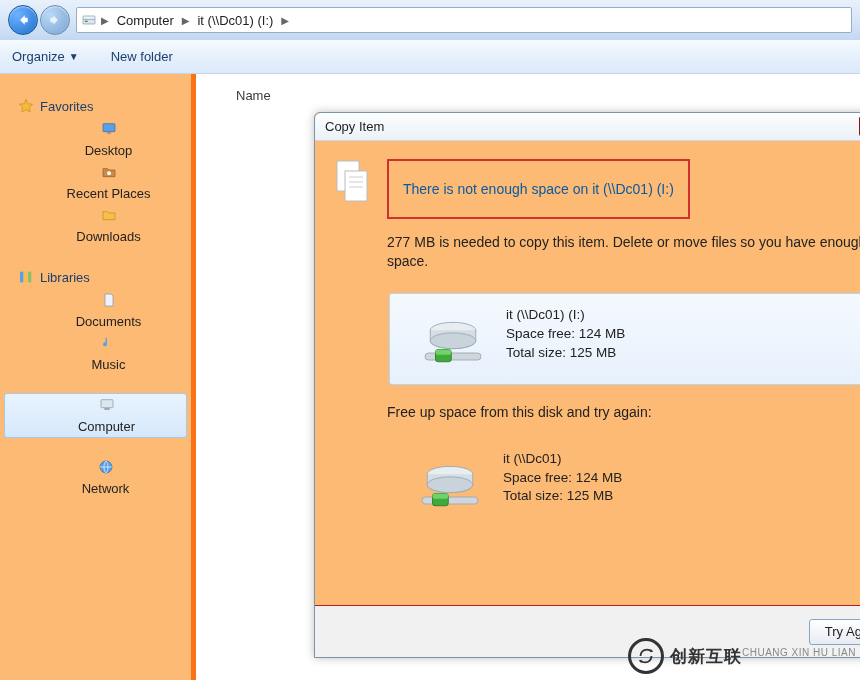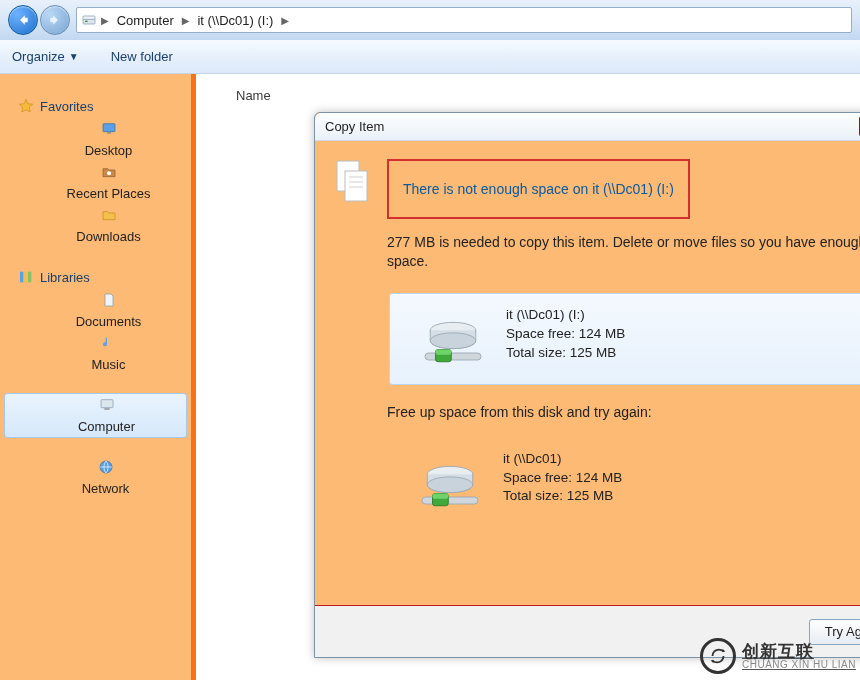--- a/index.html
+++ b/index.html
@@ -226,21 +226,21 @@
     right: 4px; bottom: 6px;
     display:flex;align-items:center;gap:6px;
     color:#555;
   }
   .wm-logo {
     width: 36px; height:36px;
     border: 3px solid #333; border-radius:50%;
     display:flex;align-items:center;justify-content:center;
     font-weight:bold; font-size:14px;
   }
-  .wm-text { display:flex;flex-direction:column;line-height:1.0;text-decoration:underline; }
+  .wm-text { display:flex;flex-direction:row;line-height:1.0; }
   .wm-cn { font-size:17px; font-weight:600; color:#333; letter-spacing:1px; }
   .wm-en { font-size:10px; color:#888; letter-spacing:0.5px; }
 
   .side-head .star { color:#f6b93b; }
 </style>
 </head>
 <body>
 
 <div class="topbar">
   <div class="navbtns">

